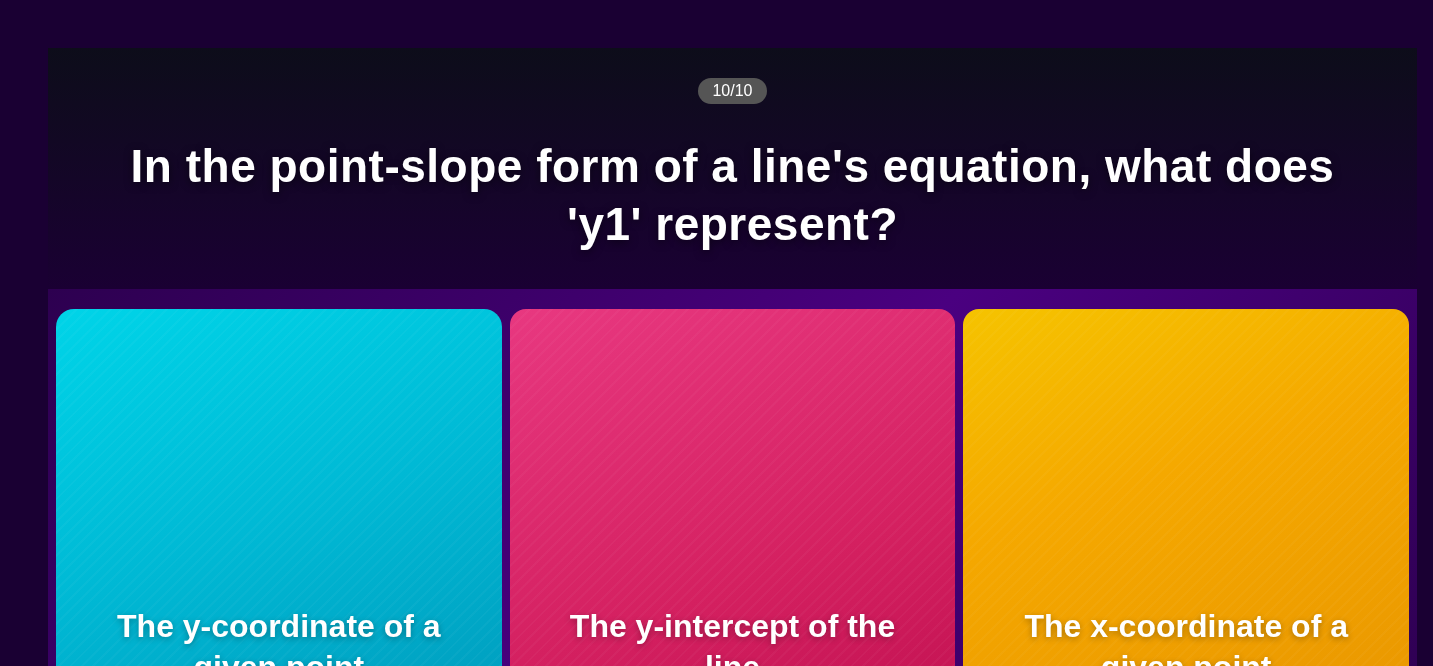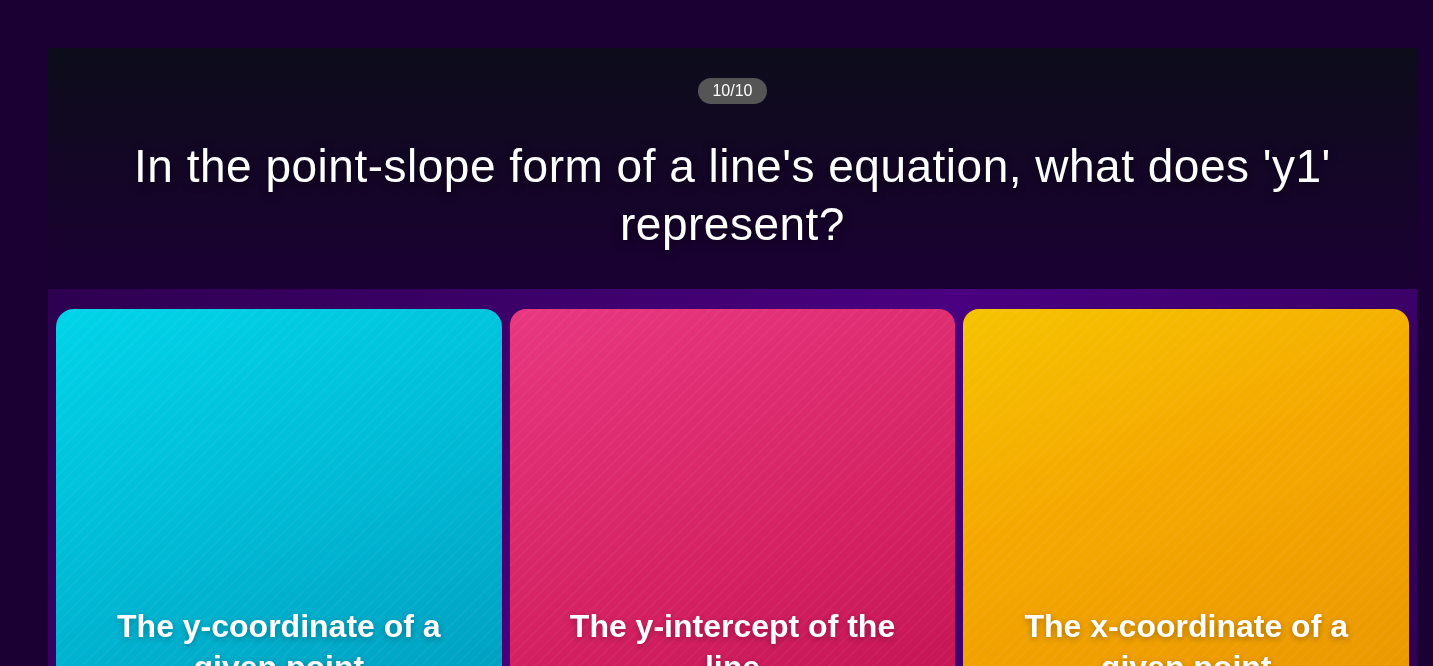--- a/index.html
+++ b/index.html
@@ -34,21 +34,21 @@
       border-radius: 20px;
       padding: 4px 14px;
       font-size: 16px;
       margin-bottom: 18px;
       display: inline-block;
     }
 
     .question-text {
       color: white;
       font-size: 46px;
-      font-weight: 400;
+      font-weight: 700;
       line-height: 1.25;
       letter-spacing: 0.5px;
       text-shadow: 0 2px 8px rgba(0,0,0,0.5);
     }
 
     .answers-section {
       background: linear-gradient(135deg, #2d0050 0%, #4a0080 50%, #2d0050 100%);
       width: 100%;
       padding: 20px 8px 0;
       display: flex;

